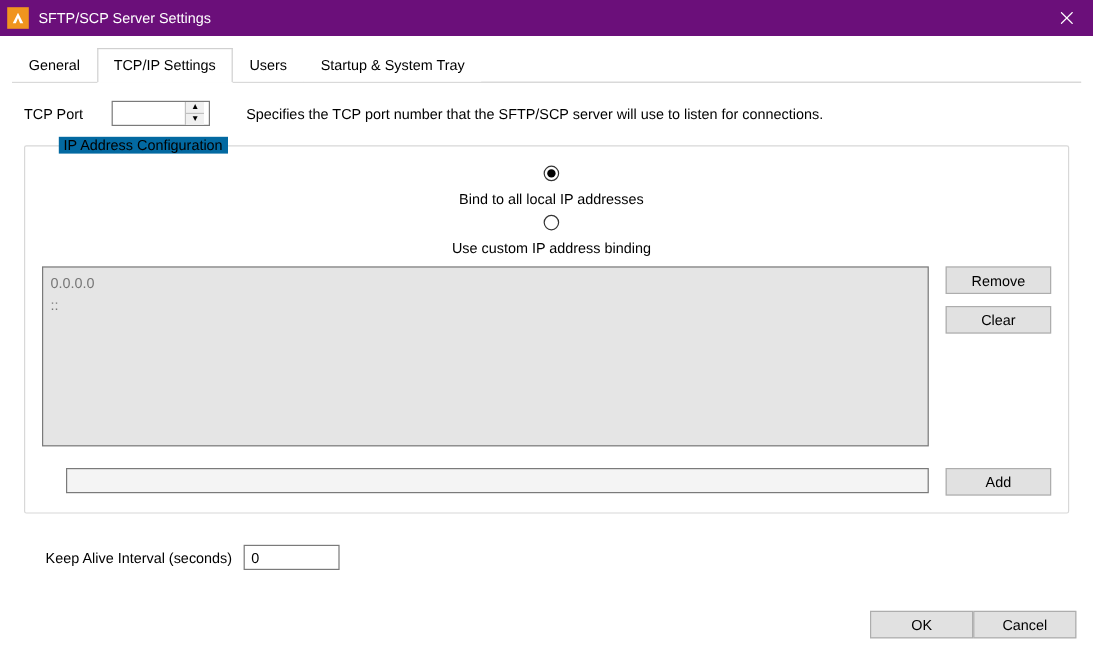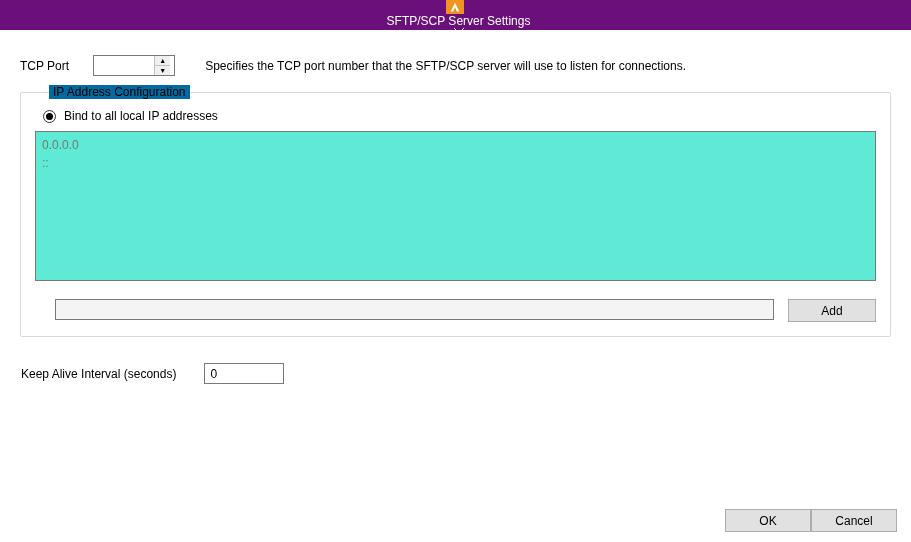--- a/index.html
+++ b/index.html
@@ -16,21 +16,20 @@
       overflow: hidden;
       position: relative;
     }
     .titlebar {
       background: #6b0f7a;
       height: 30px;
       display: flex;
       align-items: center;
       color: #fff;
       padding: 0 0 0 6px;
-      flex-direction: column;
     }
     .titlebar-icon {
       width: 18px;
       height: 18px;
       background: #f0941e;
       margin-right: 8px;
       display: flex;
       align-items: center;
       justify-content: center;
     }
@@ -145,20 +144,21 @@
       left: 28px;
       background: #0369a1;
       padding: 0 4px;
       color: #000;
     }
     .radio-row {
       display: flex;
       align-items: center;
       gap: 8px;
       margin: 6px 0 6px 8px;
+      flex-direction: column;
     }
     .radio {
       width: 13px;
       height: 13px;
       border: 1px solid #333;
       border-radius: 50%;
       display: flex;
       align-items: center;
       justify-content: center;
       background: #fff;
@@ -172,21 +172,21 @@
     }
     .ip-section {
       display: flex;
       gap: 14px;
       margin-top: 8px;
     }
     .ip-list {
       flex: 1;
       height: 150px;
       border: 1px solid #7a7a7a;
-      background: #5eead4;
+      background: #e5e5e5;
       padding: 4px 6px;
       color: #777;
       line-height: 1.5;
       white-space: pre;
     }
     .side-btns {
       display: flex;
       flex-direction: column;
       gap: 10px;
       width: 88px;
@@ -211,23 +211,23 @@
     .add-input {
       flex: 1;
       height: 21px;
       border: 1px solid #7a7a7a;
       background: #f4f4f4;
       margin-left: 20px;
     }
     .keepalive-row {
       display: flex;
       align-items: center;
-      gap: 28px;
+      gap: 10px;
       margin-top: 26px;
-      margin-left: 1px;
+      margin-left: 18px;
     }
     .num-input {
       width: 80px;
       height: 21px;
       border: 1px solid #7a7a7a;
       padding: 0 5px;
       font-size: 12px;
       outline: none;
     }
     .footer {
@@ -253,20 +253,26 @@
   <div class="titlebar-close">
     <svg viewBox="0 0 10 10">
         <line x1="0" y1="0" x2="10" y2="10"></line>
         <line x1="10" y1="0" x2="0" y2="10"></line>
       </svg>
   </div>
 </div>
 
 <div class="content-area">
 
+  <div class="tabs">
+    <div class="tab">General</div>
+    <div class="tab active">TCP/IP Settings</div>
+    <div class="tab">Users</div>
+    <div class="tab">Startup &amp; System Tray</div>
+  </div>
 
   <div class="tab-body">
 
     <div class="row">
       <span class="label">TCP Port</span>
       <div class="spinbox">
         <input class="spinbox-input" value="22" style="">
         <div class="spinbox-arrows">
           <div class="spinbox-arrow">▲</div>
           <div class="spinbox-arrow">▼</div>
@@ -276,24 +282,32 @@
     </div>
 
     <div class="fieldset">
       <div class="fieldset-legend">IP Address Configuration</div>
 
       <div class="radio-row">
         <div class="radio selected"></div>
         <span>Bind to all local IP addresses</span>
       </div>
 
+      <div class="radio-row">
+        <div class="radio"></div>
+        <span>Use custom IP address binding</span>
+      </div>
 
       <div class="ip-section">
         <div class="ip-list">0.0.0.0
 ::</div>
+        <div class="side-btns">
+          <div class="btn">Remove</div>
+          <div class="btn">Clear</div>
+        </div>
       </div>
 
       <div class="add-row">
         <div class="add-input"></div>
         <div class="btn" style="width:88px">Add</div>
       </div>
     </div>
 
     <div class="keepalive-row">
       <span class="label">Keep Alive Interval (seconds)</span>

